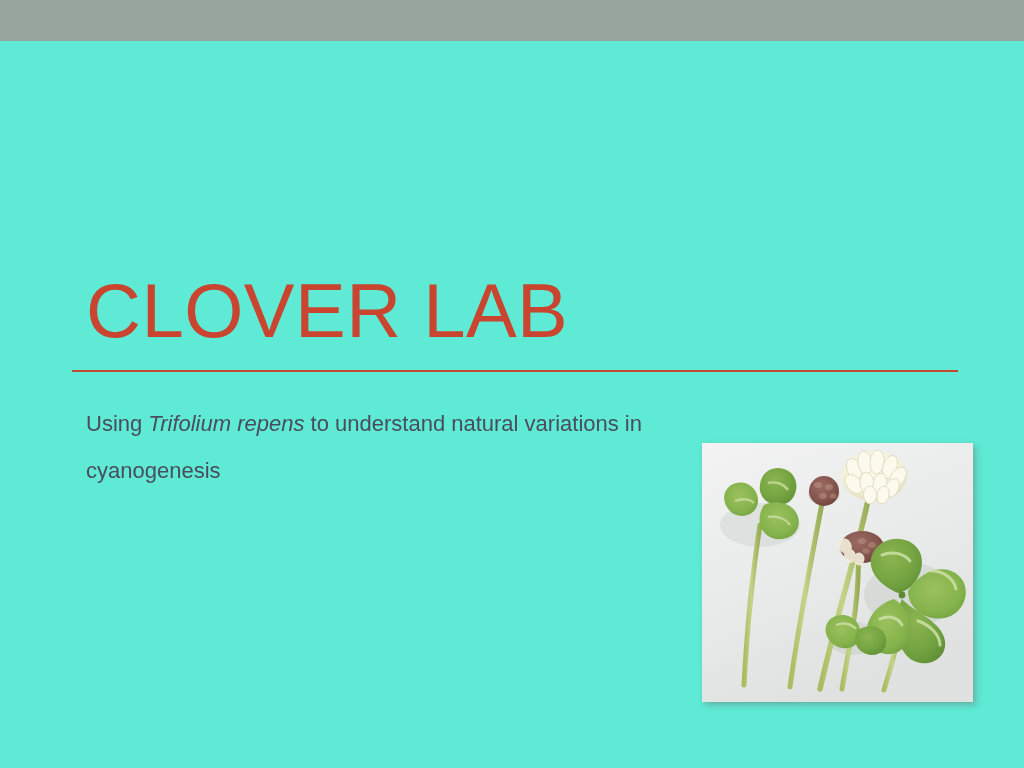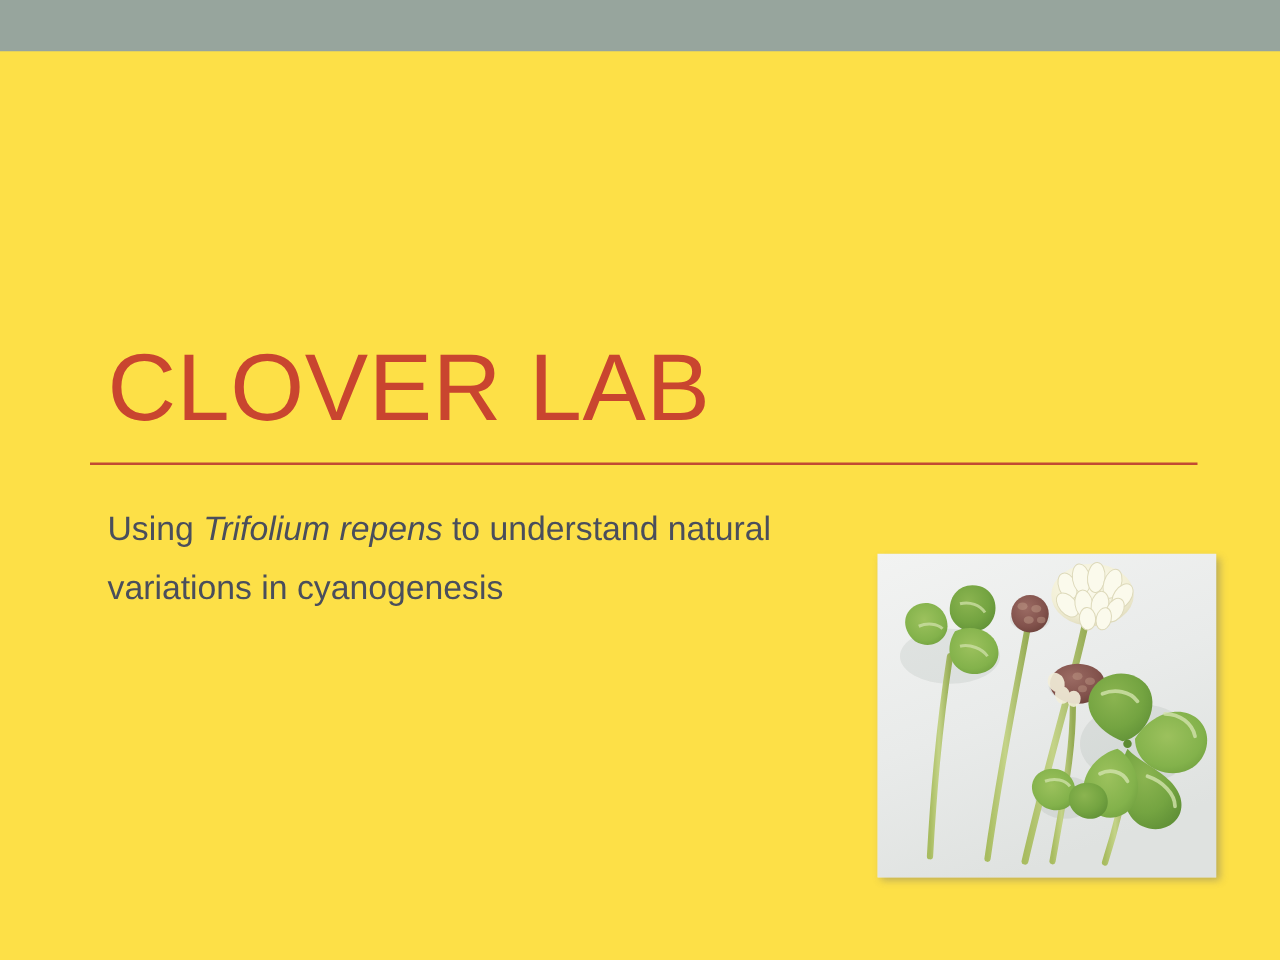--- a/index.html
+++ b/index.html
@@ -11,21 +11,21 @@
     height: 768px;
     background: #ffffff;
     font-family: "Liberation Sans", sans-serif;
     overflow: hidden;
     position: relative;
   }
 
   #slide {
     position: absolute;
     inset: 0;
-    background: #fde047;
+    background: #5eead4;
   }
 
   
   #top-band {
     position: absolute;
     left: 0;
     top: 0;
     width: 1024px;
     height: 41px;
     background: #97a59d;
@@ -57,21 +57,21 @@
     height: 2px;
     background: #c24a33;
   }
 
   
   #subtitle-block {
     position: absolute;
     left: 86px;
     top: 400px;
     width: 600px;
-    font-size: 27px;
+    font-size: 22px;
     line-height: 47px;
     color: #4a4e5c;
     font-weight: 400;
   }
   #subtitle-block .sci {
     font-style: italic;
   }
 
   
   #clover-photo {

